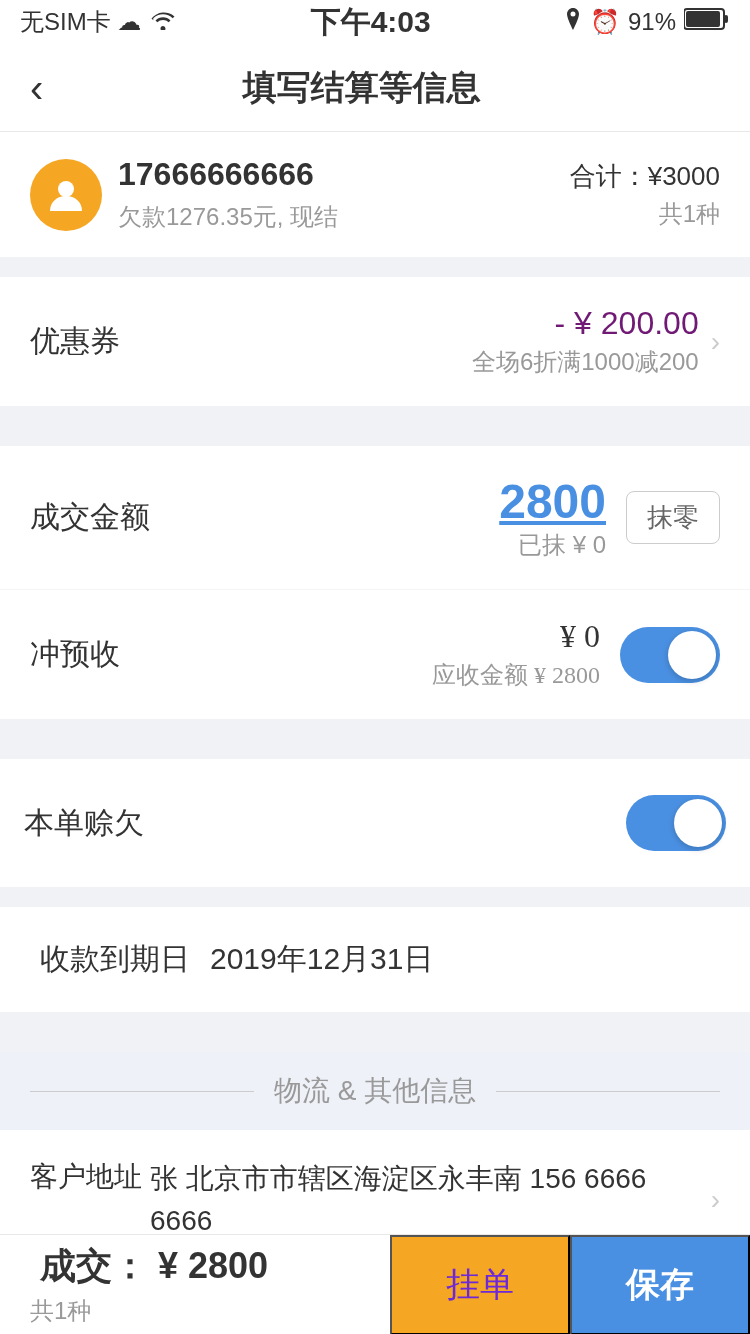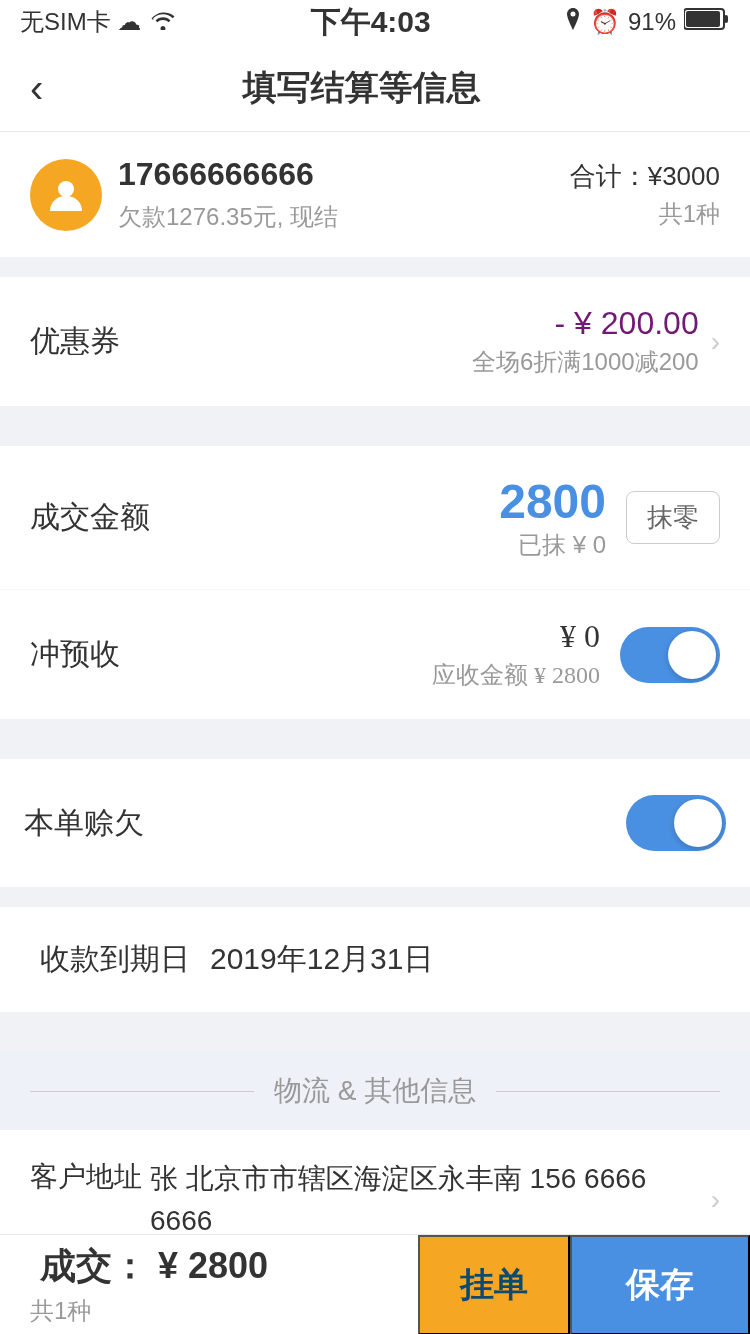--- a/index.html
+++ b/index.html
@@ -127,21 +127,21 @@
     .amount-row {
       padding: 28px 30px;
       display: flex;
       align-items: center;
       justify-content: space-between;
       border-bottom: 1px solid #f5f5f5;
     }
     .amount-row:last-child { border-bottom: none; }
     .row-label { font-size: 30px; color: #333; }
     .row-right { display: flex; align-items: center; gap: 20px; }
-    .amount-value { font-size: 48px; color: #4a90e2; font-weight: 600; }
+    .amount-value { font-size: 48px; color: #4a90e2; font-weight: 600; text-decoration: underline; }
     .round-btn {
       border: 1px solid #ccc;
       border-radius: 8px;
       padding: 8px 20px;
       font-size: 26px;
       color: #666;
       background: #fff;
       cursor: pointer;
     }
     .amount-sub { font-size: 24px; color: #999; text-align: right; }
@@ -244,29 +244,29 @@
       border-top: 1px solid #e8e8e8;
     }
     .bottom-summary {
       flex: 1;
       padding: 0 30px;
     }
     .bottom-deal { font-size: 28px; color: #333; }
     .bottom-deal span { font-size: 36px; font-weight: 600; color: #333; margin-left: 10px; }
     .bottom-count { font-size: 24px; color: #999; margin-top: 4px; }
     .btn-hang {
-      width: 152px;
+      width: 180px;
       height: 100px;
       background: #f5a623;
       display: flex;
       align-items: center;
       justify-content: center;
       font-size: 34px;
-      color: #0c4a6e;
-      font-weight: 700;
+      color: #6d28d9;
+      font-weight: 400;
       cursor: pointer;
     }
     .btn-save {
       width: 180px;
       height: 100px;
       background: #4a90e2;
       display: flex;
       align-items: center;
       justify-content: center;
       font-size: 34px;

